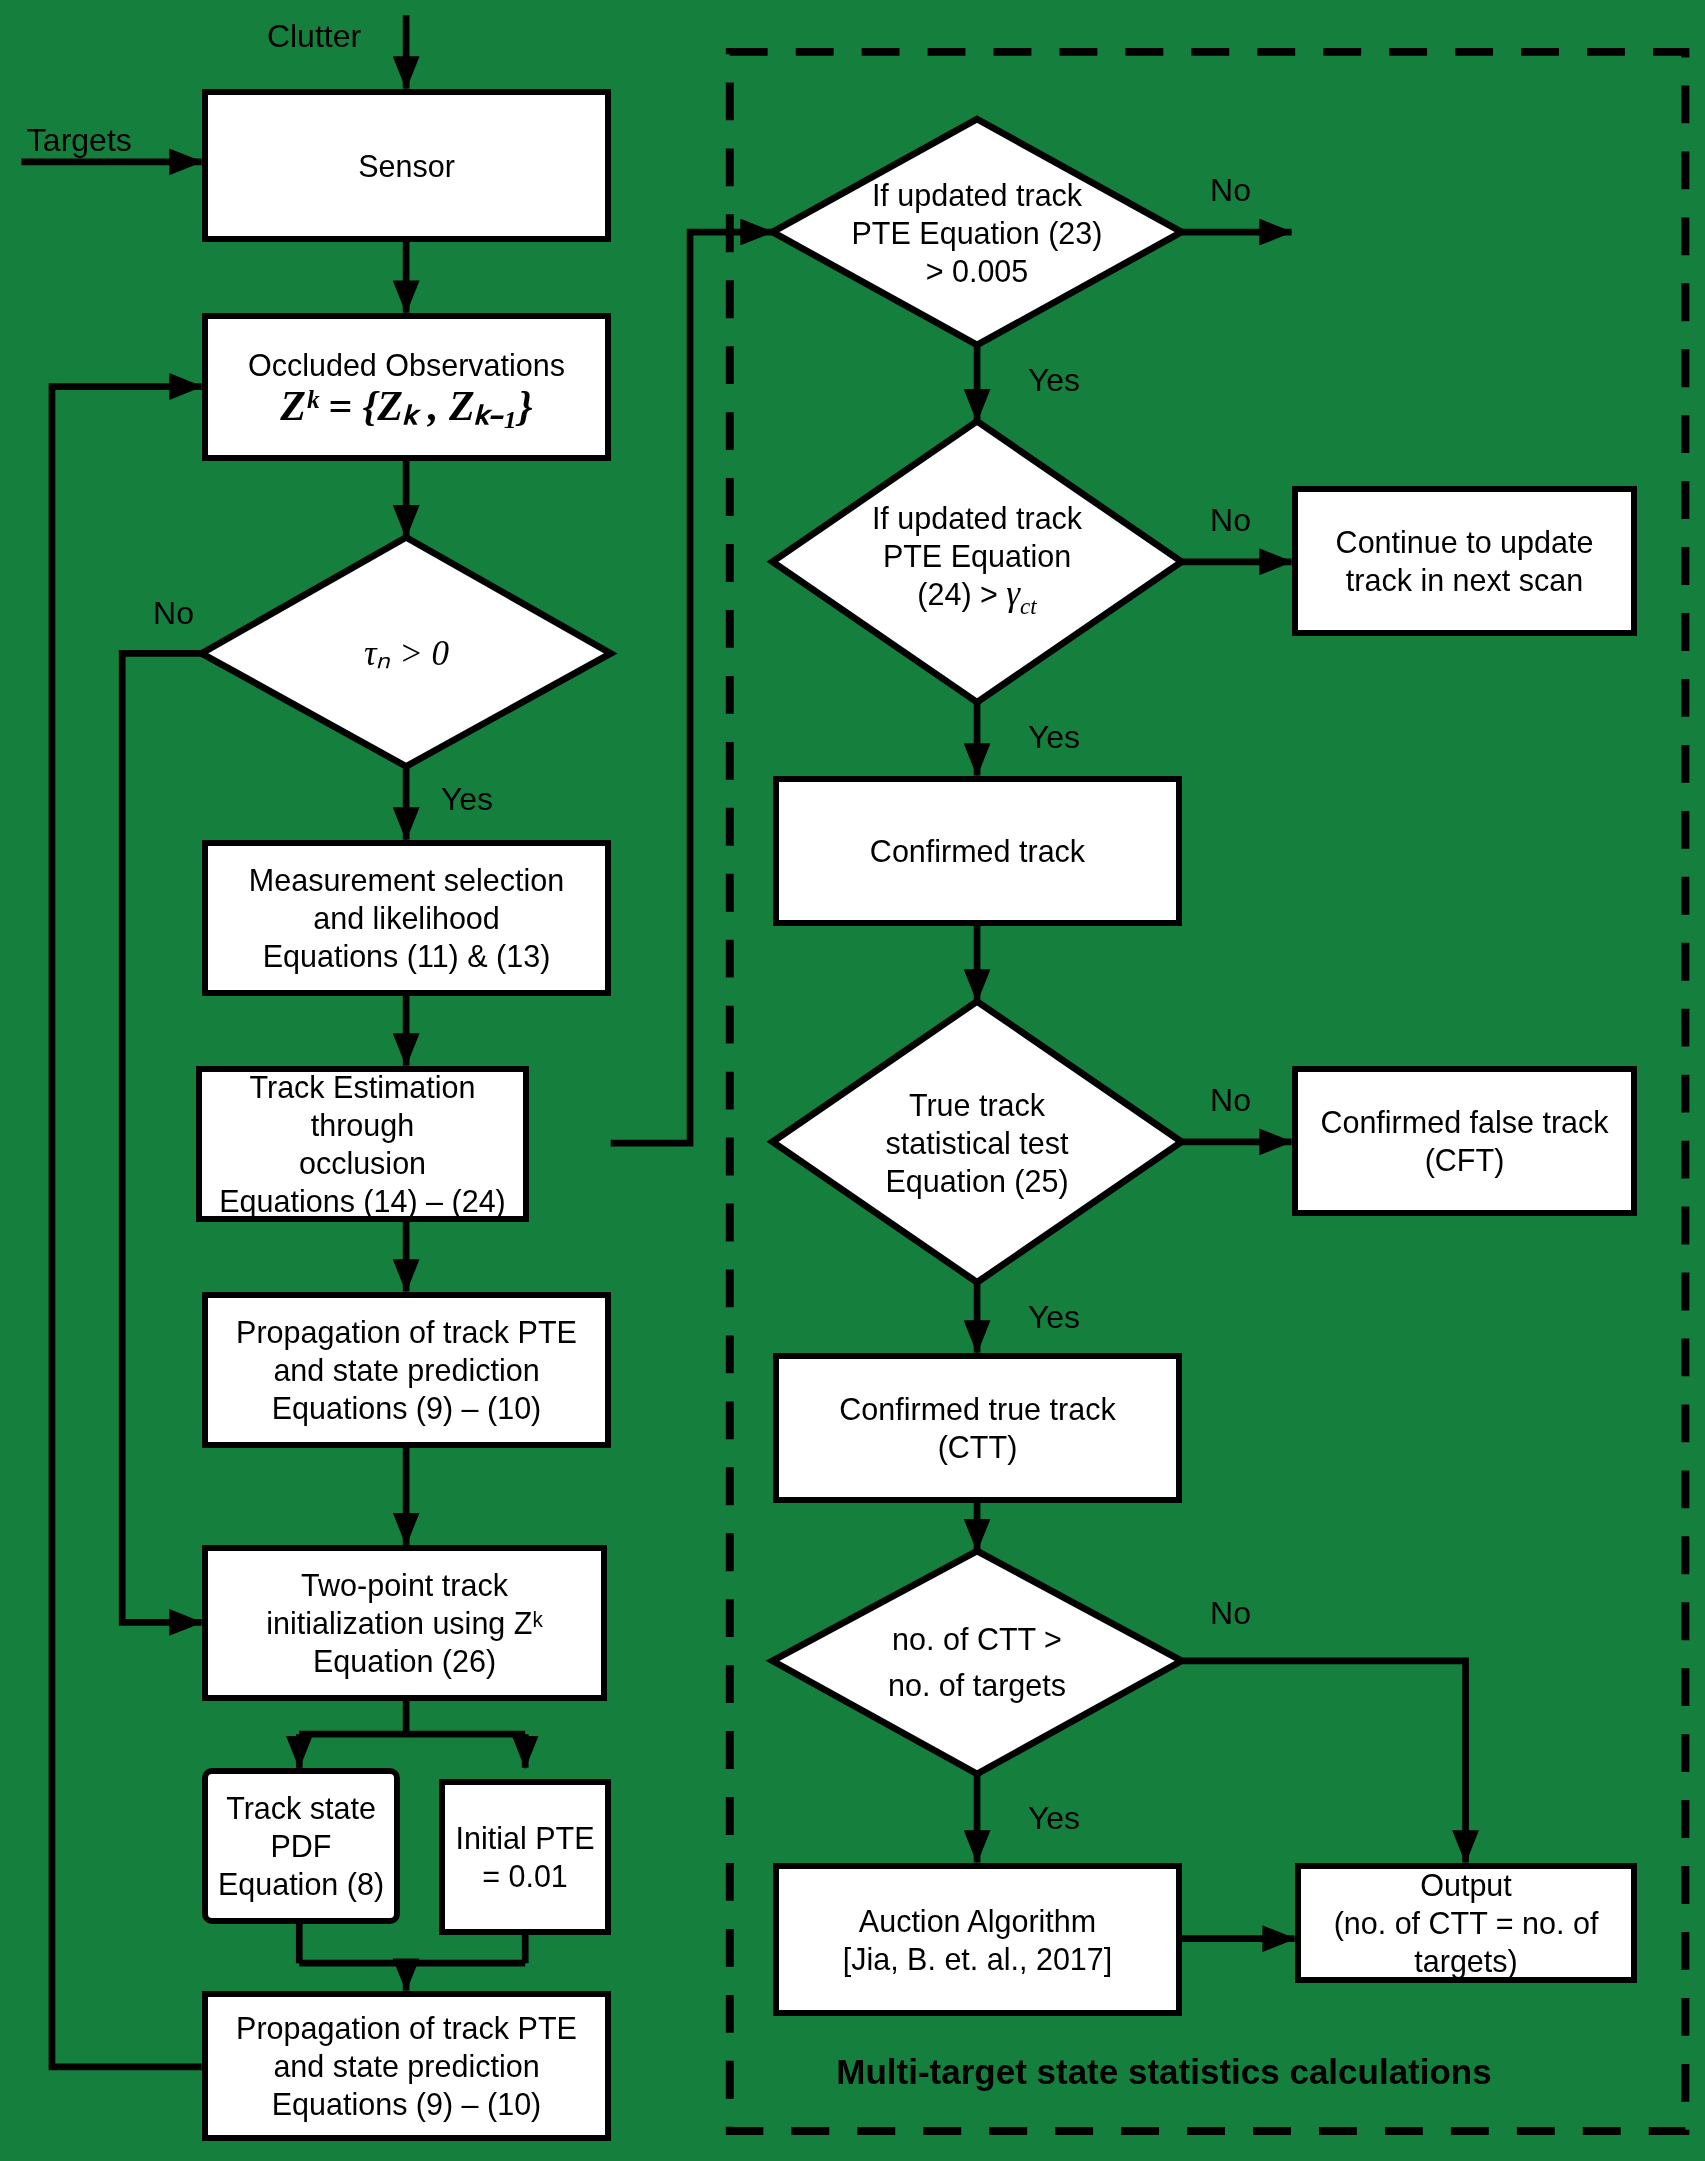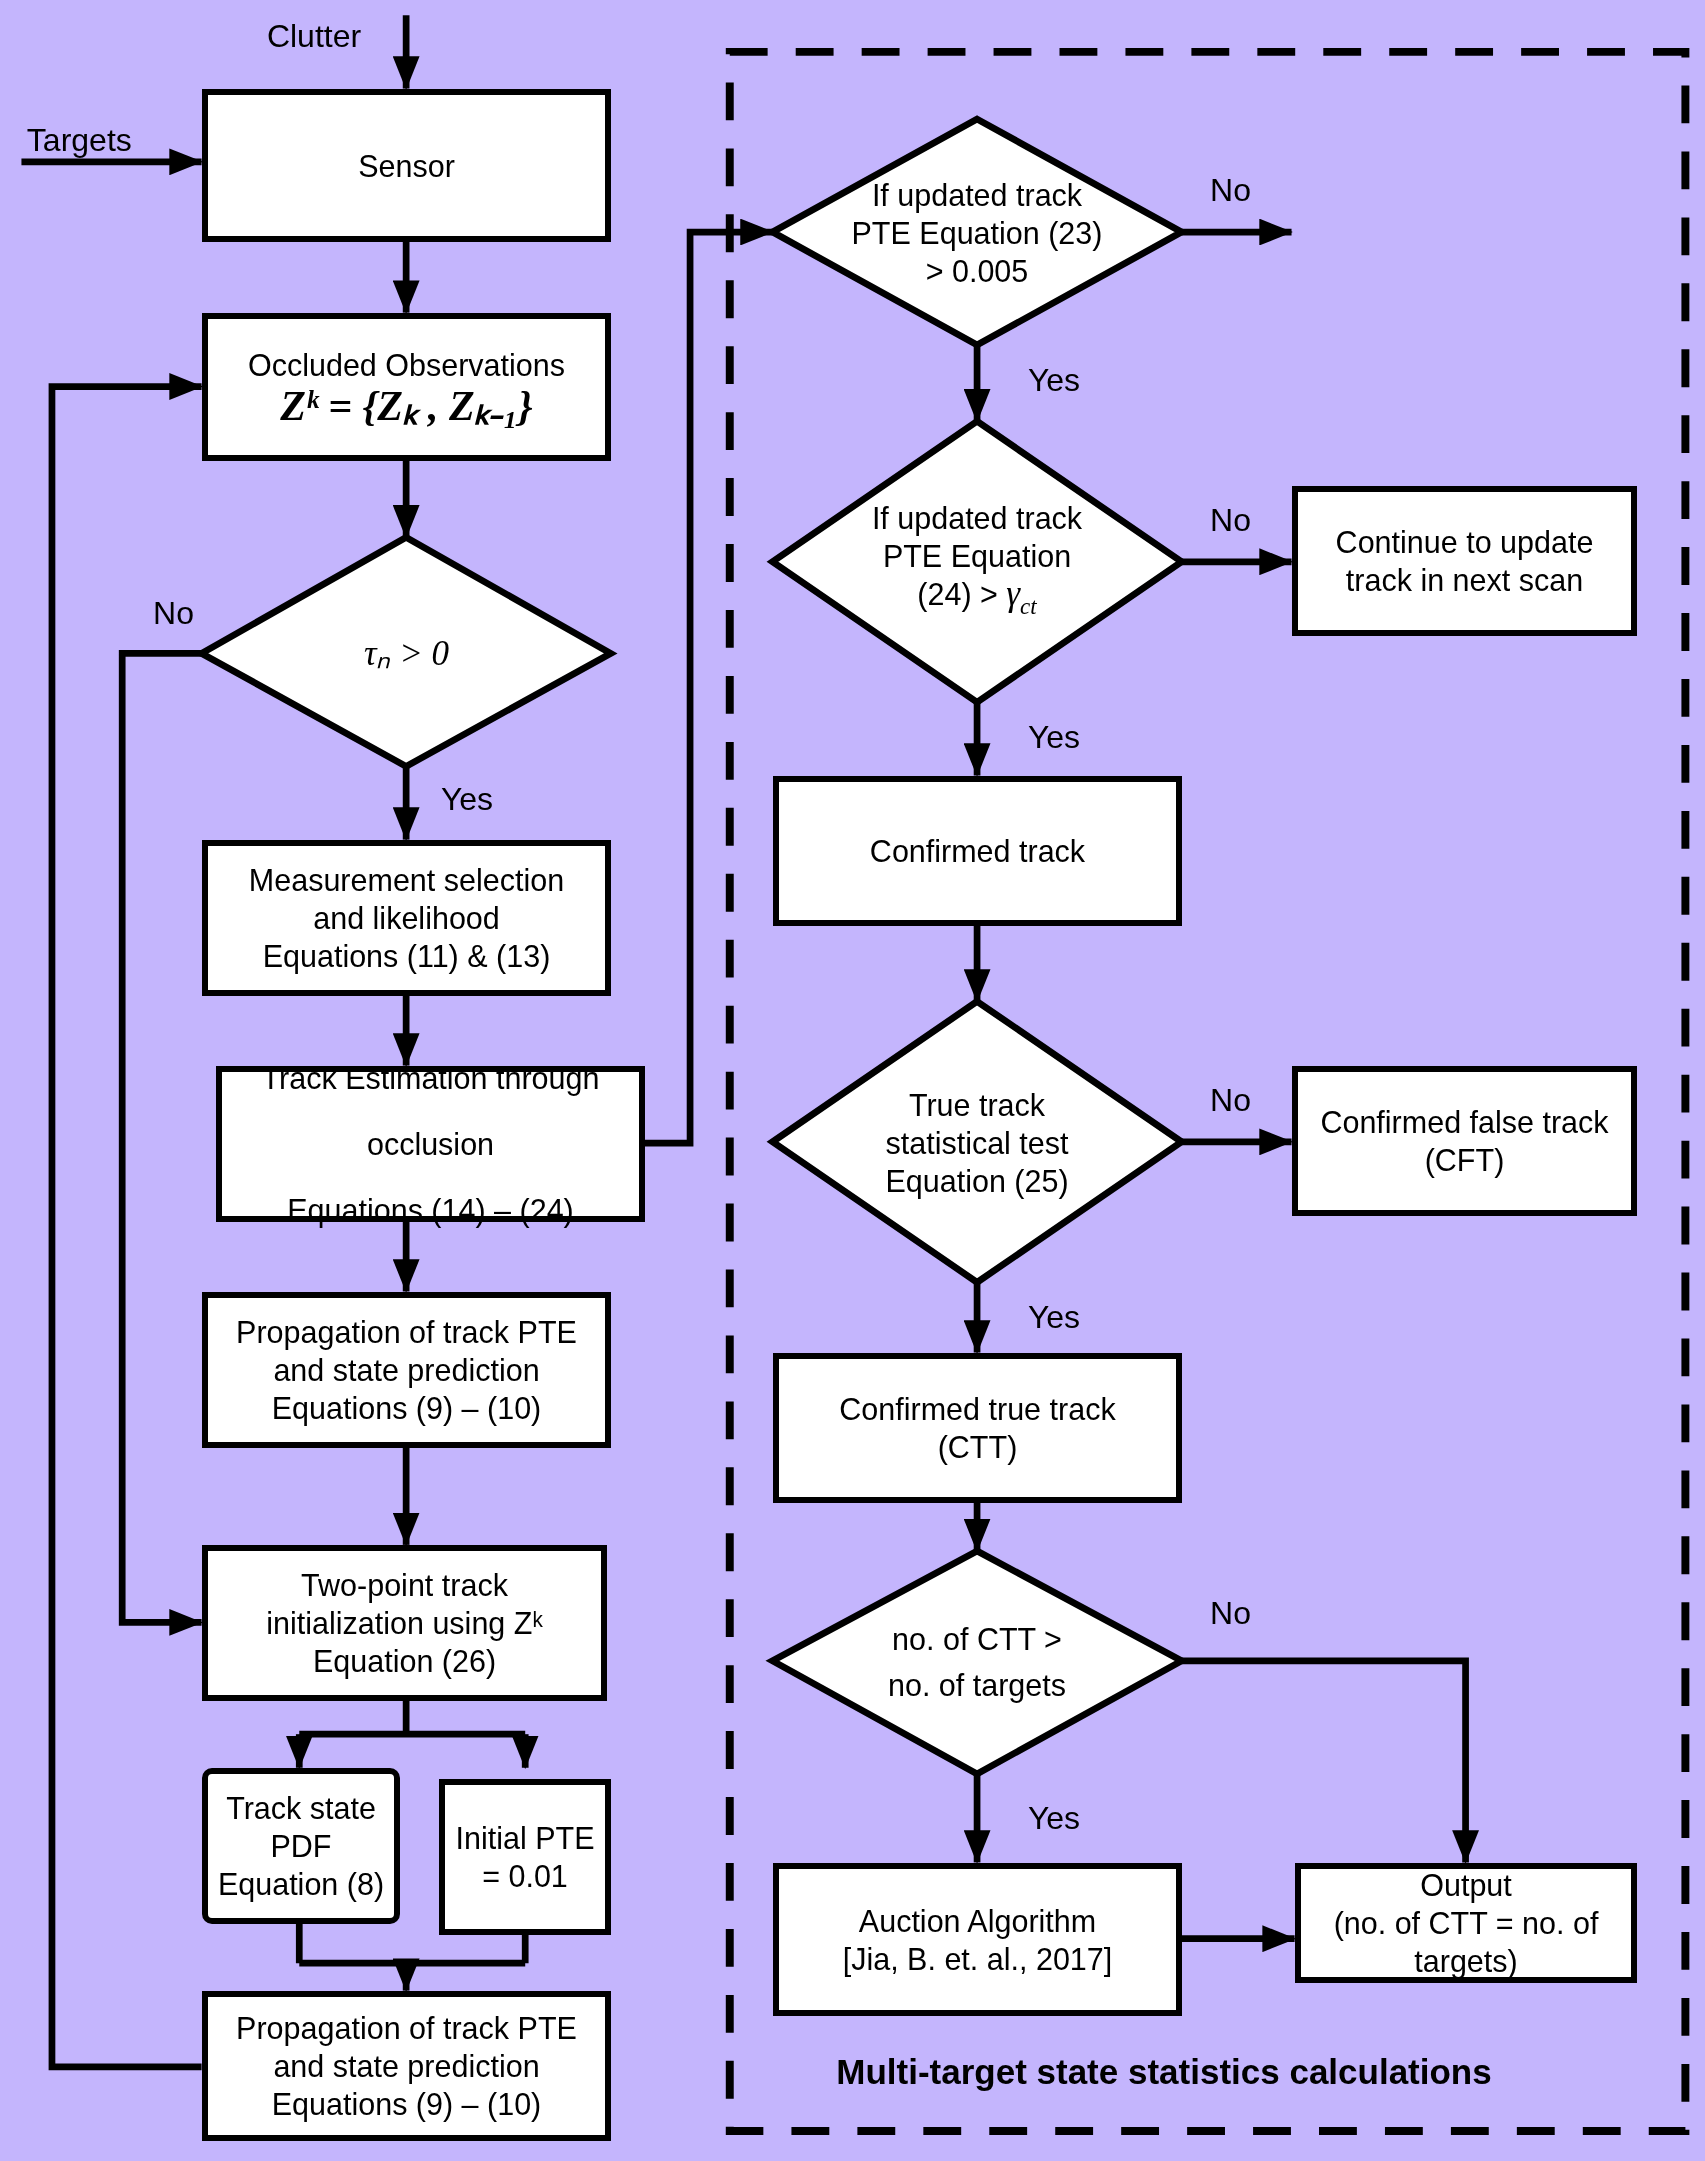--- a/index.html
+++ b/index.html
@@ -1,16 +1,16 @@
 <!DOCTYPE html>
 <html style="font-size:9.8px"><head>
 <meta charset="utf-8">
 <style>
   html,body{margin:0;padding:0;background:#ffffff;}
-  #stage{position:relative;width:1705px;height:2161px;background:#c4b5fd;overflow:hidden;
+  #stage{position:relative;width:1705px;height:2161px;background:#15803d;overflow:hidden;
          font-family:"Liberation Sans",sans-serif;color:#000;}
   #wires{position:absolute;left:0;top:0;z-index:0;}
   .box{position:absolute;z-index:2;box-sizing:border-box;border:6.7px solid #000;background:#fff;
        display:flex;flex-direction:column;align-items:center;justify-content:center;
        text-align:center;font-size:30.5px;line-height:38px;}
   .dtext{position:absolute;z-index:2;display:flex;flex-direction:column;align-items:center;
          justify-content:center;text-align:center;font-size:30.5px;line-height:38px;}
   .lbl{position:absolute;z-index:2;font-size:32px;text-align:center;}
   .formula{font-family:"Liberation Serif",serif;font-style:italic;font-weight:bold;font-size:42px;line-height:45px;}
   .serifmath{font-family:"Liberation Serif",serif;font-style:italic;font-size:35px;}
@@ -87,21 +87,21 @@
   <div class="dtext serifmath" style="left:263px;top:614px;width:287px;height:79px;">τₙ &gt; 0</div>
   <div class="lbl" style="left:137px;top:595px;width:73px;">No</div>
   <div class="lbl" style="left:424px;top:781px;width:86px;">Yes</div>
 
   <div class="box" style="left:202px;top:840px;width:409px;height:156px;">
     <div>Measurement selection</div>
     <div>and likelihood</div>
     <div>Equations (11) &amp; (13)</div>
   </div>
 
-  <div class="box" style="left:216px;top:1066px;width:429px;height:156px;gap:28px;">
+  <div class="box" style="left:196px;top:1066px;width:333px;height:156px;">
     <div>Track Estimation through</div>
     <div>occlusion</div>
     <div>Equations (14) – (24)</div>
   </div>
 
   <div class="box" style="left:202px;top:1292px;width:409px;height:156px;">
     <div>Propagation of track PTE</div>
     <div>and state prediction</div>
     <div>Equations (9) – (10)</div>
   </div>

